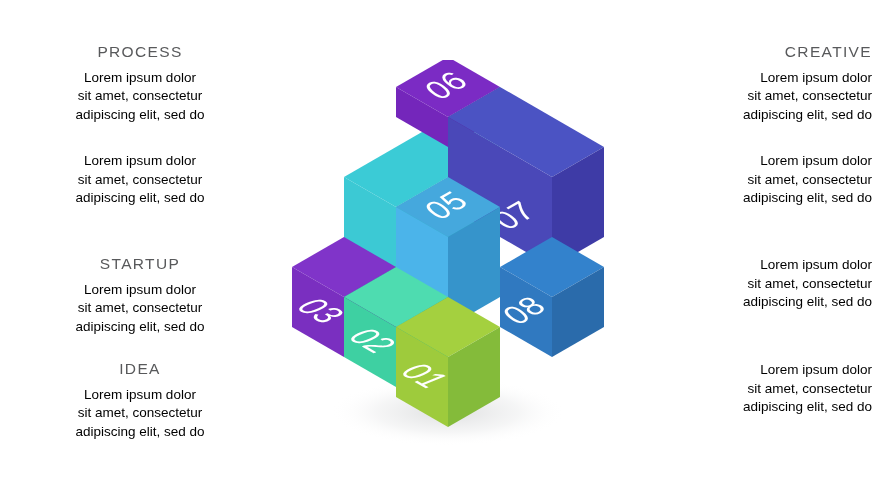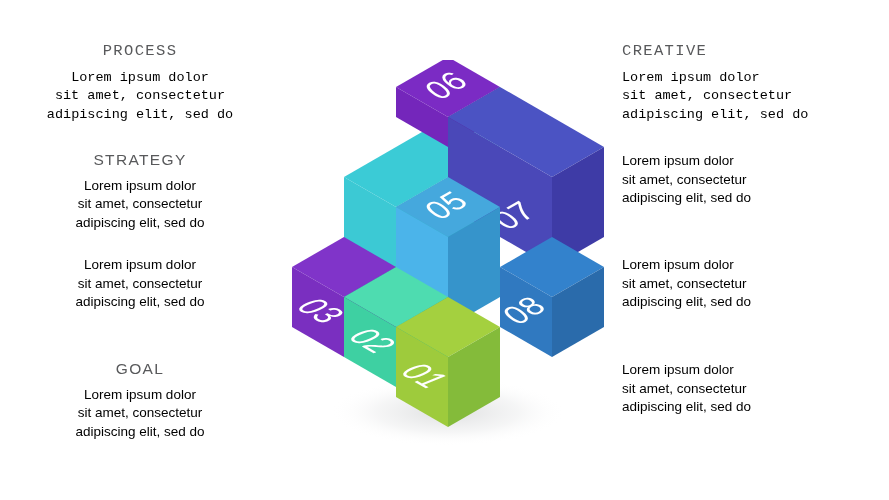--- a/index.html
+++ b/index.html
@@ -37,23 +37,23 @@
   }
   .label-body {
     font-size: 13.5px;
     line-height: 18.5px;
     color: #000000;
     margin: 0;
   }
   .label-body span { display: block; }
 
   .side-left  { text-align: center; left: 15px; }
-  .side-right { text-align: left; left: 622px; }
-
-  .row-1 { top: 44px; font-family: Liberation Mono, monospace; }
+  .side-right { text-align: right; left: 622px; }
+
+  .row-1 { top: 44px; }
   .row-2 { top: 152px; }
   .row-3 { top: 256px; }
   .row-4 { top: 361px; }
 
   
   #cube-svg {
     position: absolute;
     left: 258px;
     top: 60px;
   }
@@ -76,38 +76,38 @@
   <div class="label-block side-left row-1">
     <p class="label-title">PROCESS</p>
     <p class="label-body">
       <span>Lorem ipsum dolor</span>
       <span>sit amet, consectetur</span>
       <span>adipiscing elit, sed do</span>
     </p>
   </div>
 
   <div class="label-block side-left row-2">
-    <p class="label-title">STRATEGY</p>
     <p class="label-body">
       <span>Lorem ipsum dolor</span>
       <span>sit amet, consectetur</span>
       <span>adipiscing elit, sed do</span>
     </p>
   </div>
 
   <div class="label-block side-left row-3">
+    <p class="label-title">STARTUP</p>
     <p class="label-body">
       <span>Lorem ipsum dolor</span>
       <span>sit amet, consectetur</span>
       <span>adipiscing elit, sed do</span>
     </p>
   </div>
 
   <div class="label-block side-left row-4">
-    <p class="label-title">GOAL</p>
+    <p class="label-title">IDEA</p>
     <p class="label-body">
       <span>Lorem ipsum dolor</span>
       <span>sit amet, consectetur</span>
       <span>adipiscing elit, sed do</span>
     </p>
   </div>
 
   <div class="label-block side-right row-1">
     <p class="label-title">CREATIVE</p>
     <p class="label-body">

